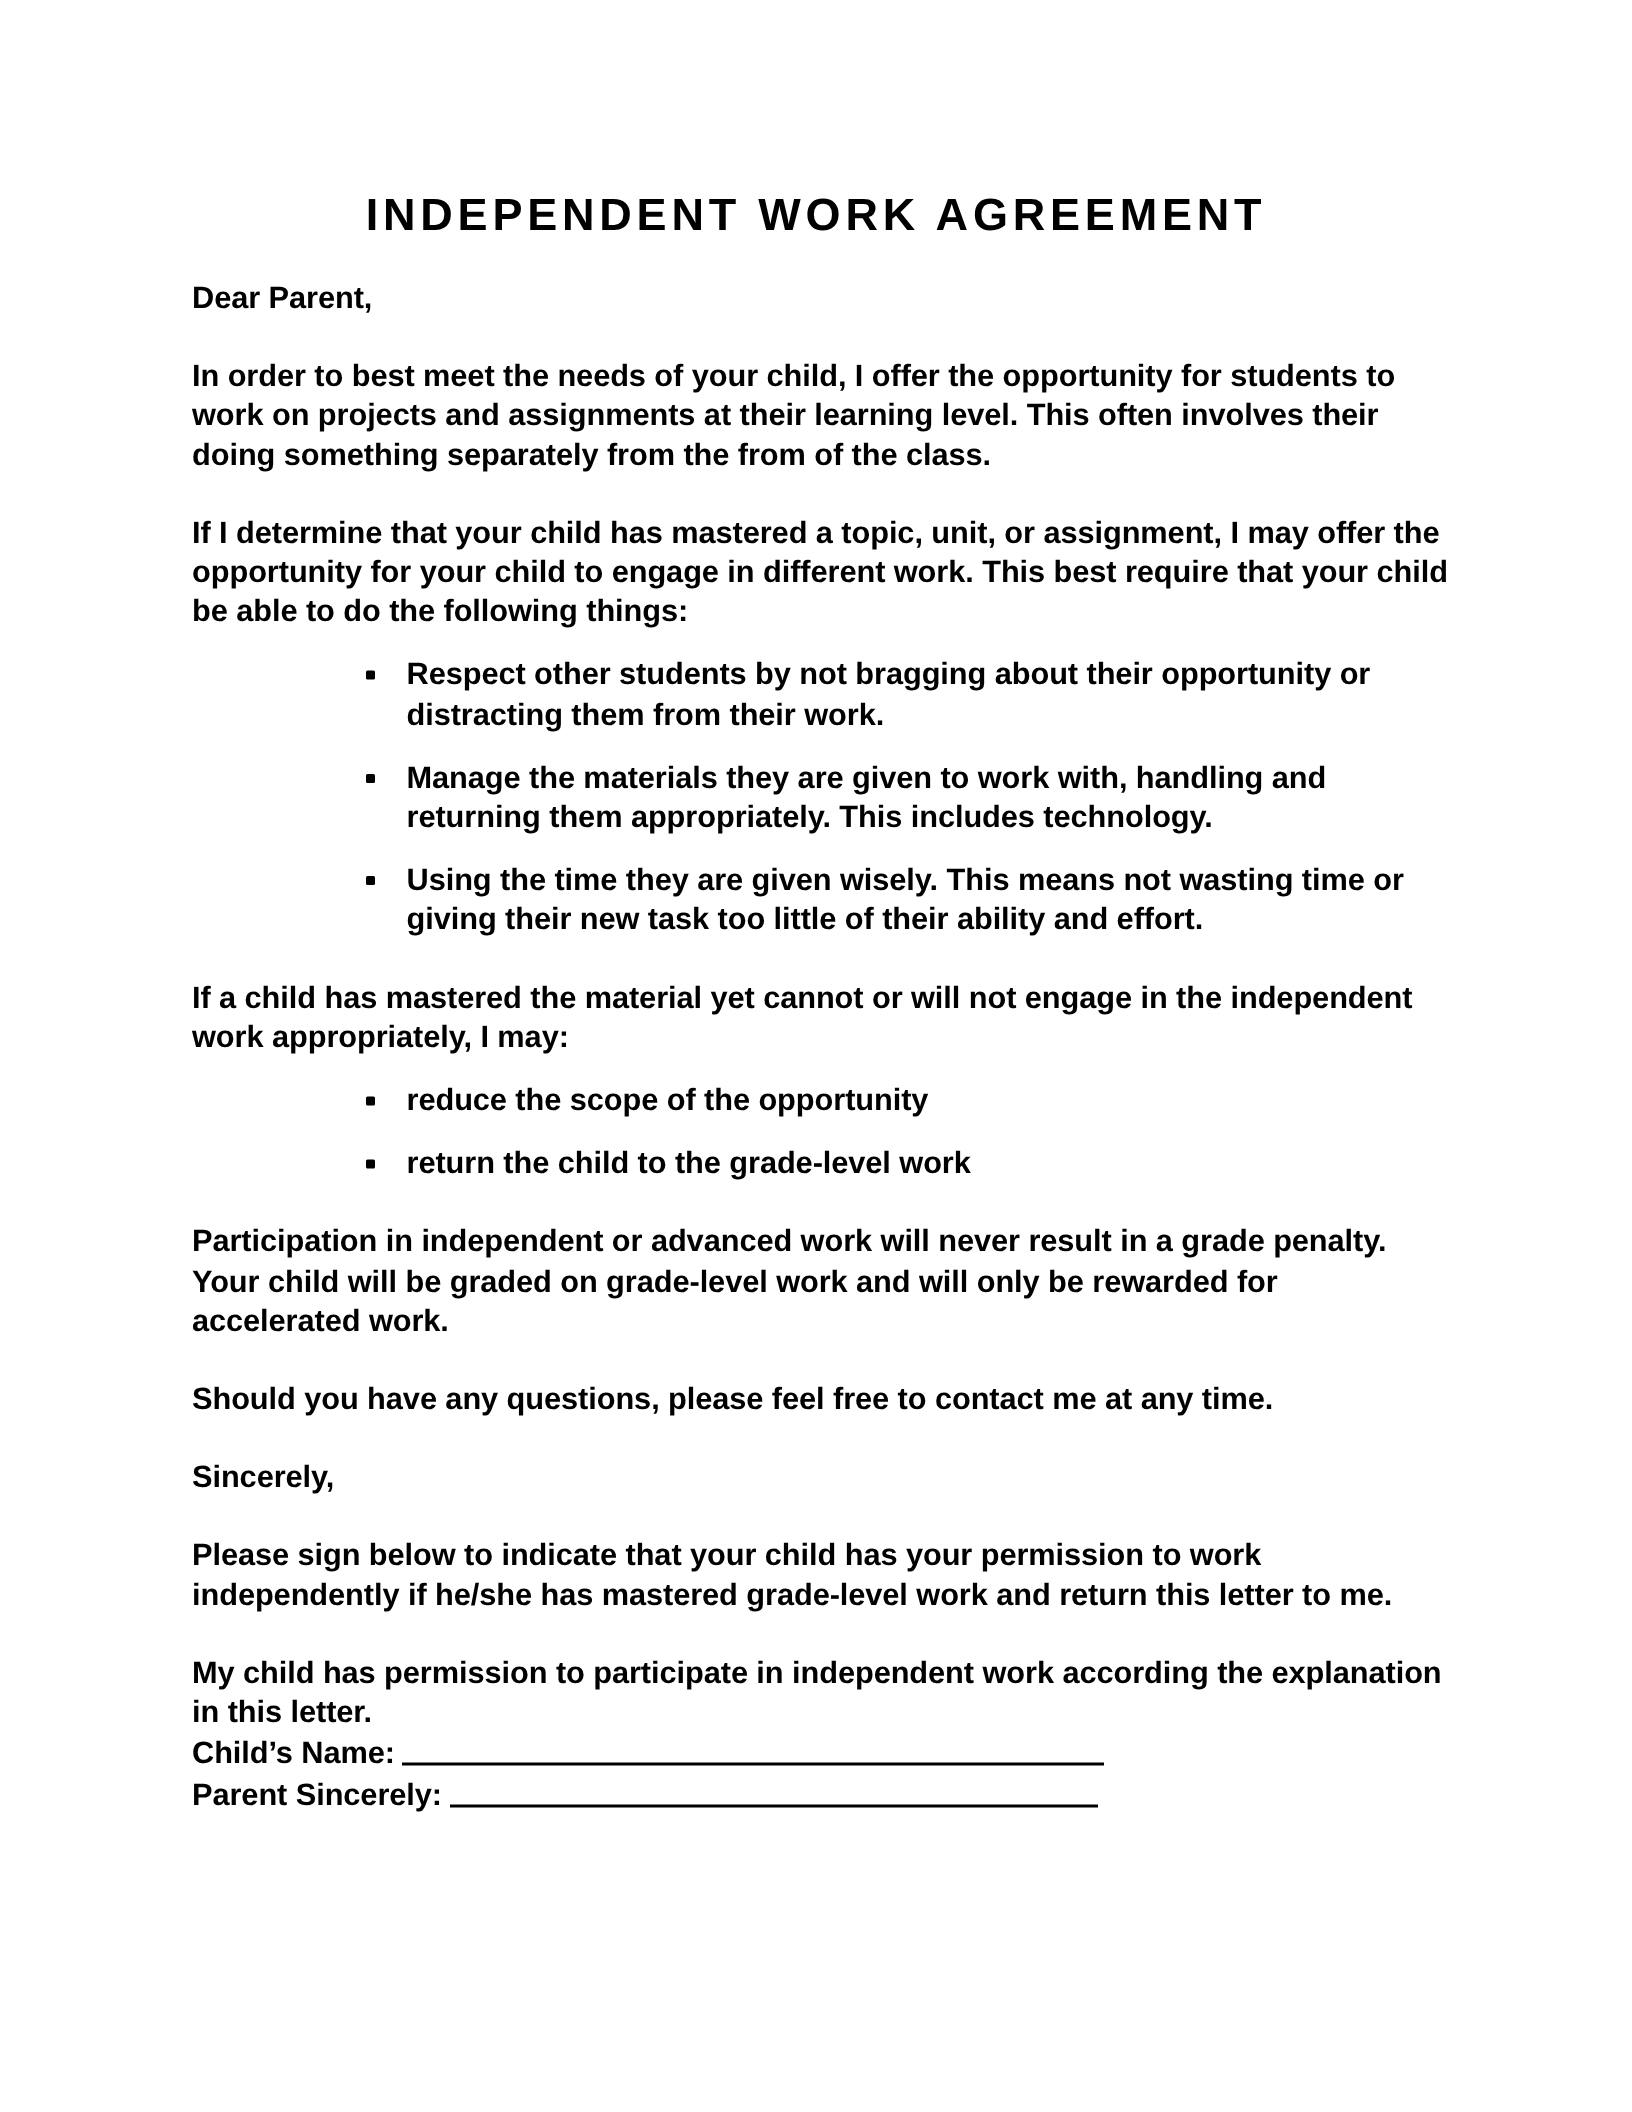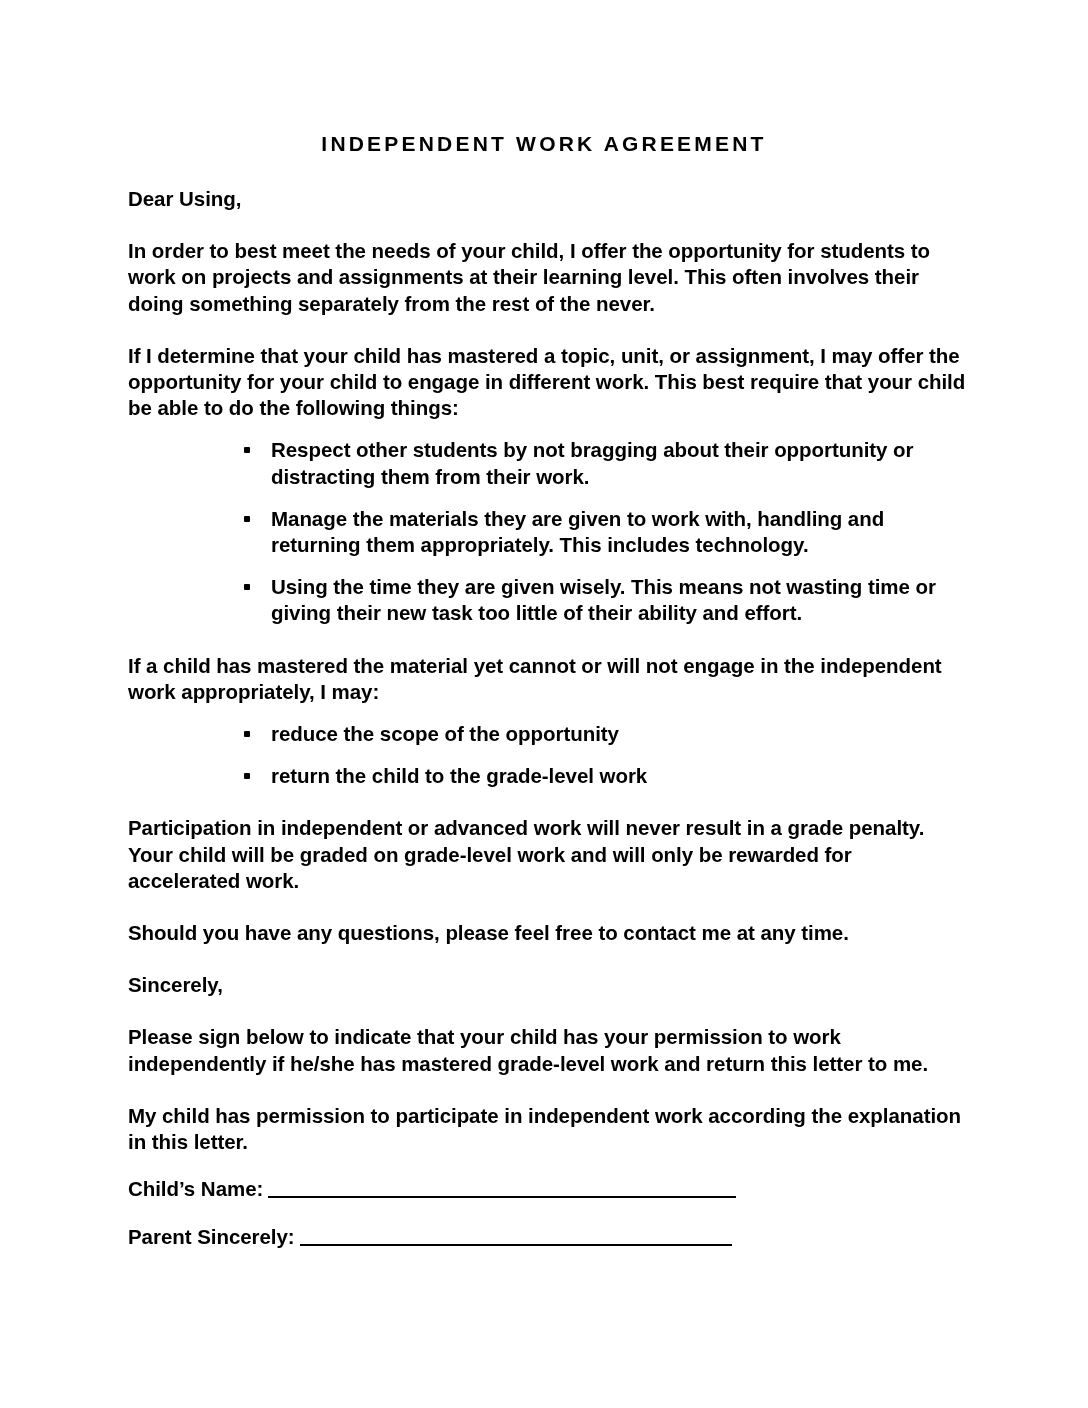--- a/index.html
+++ b/index.html
@@ -23,21 +23,21 @@
     width: 1088px;
     height: 1408px;
     background: #ffffff;
   }
   .doc-title {
     position: absolute;
     left: 0;
     top: 126px;
     width: 1088px;
     text-align: center;
-    font-size: 21px;
+    font-size: 30px;
     font-weight: 600;
     letter-spacing: 3.2px;
     line-height: 36px;
     white-space: nowrap;
   }
   .body-col {
     position: absolute;
     left: 128px;
     top: 186px;
     width: 838px;
@@ -78,44 +78,43 @@
   .sig-block {
     margin: 0;
   }
   .sig-line {
     font-size: 20.5px;
     font-weight: bold;
     line-height: 28px;
     letter-spacing: -0.05px;
     white-space: nowrap;
     display: block;
-    margin-top: 20px;
   }
   .sig-rule {
     display: inline-block;
     height: 0;
     border-bottom: 2.4px solid #000000;
     vertical-align: -2px;
     margin-left: 5px;
   }
   .rule-child { width: 468px; }
   .rule-parent { width: 432px; }
 </style>
 </head>
 <body>
 
 <div class="page">
 
   <div class="doc-title">INDEPENDENT WORK AGREEMENT</div>
 
   <div class="body-col">
 
-    <p class="para">Dear Using,</p>
+    <p class="para">Dear Parent,</p>
 
-    <p class="para">In order to best meet the needs of your child, I offer the opportunity for students to work on projects and assignments at their learning level. This often involves their doing something separately from the rest of the never.</p>
+    <p class="para">In order to best meet the needs of your child, I offer the opportunity for students to work on projects and assignments at their learning level. This often involves their doing something separately from the from of the class.</p>
 
     <p class="para tight">If I determine that your child has mastered a topic, unit, or assignment, I may offer the opportunity for your child to engage in different work. This best require that your child be able to do the following things:</p>
 
     <ul class="bullets">
       <li>
         <span class="bullet-dot"></span>
         <span>Respect other students by not bragging about their opportunity or distracting them from their work.</span>
       </li>
       <li>
         <span class="bullet-dot"></span>

